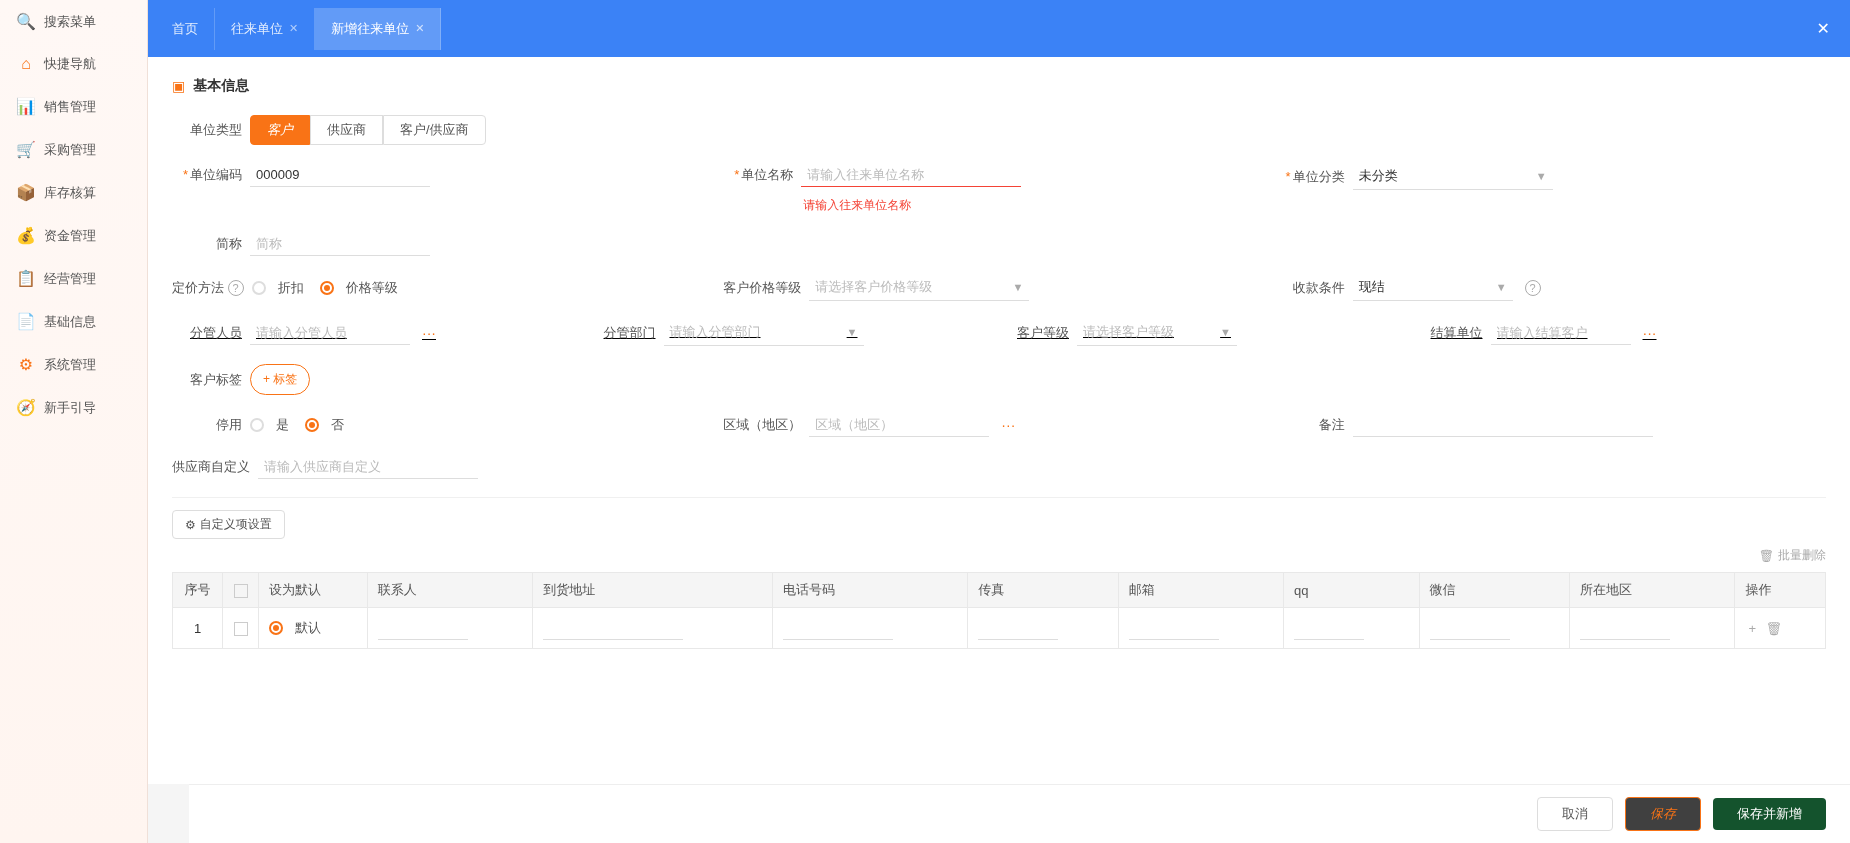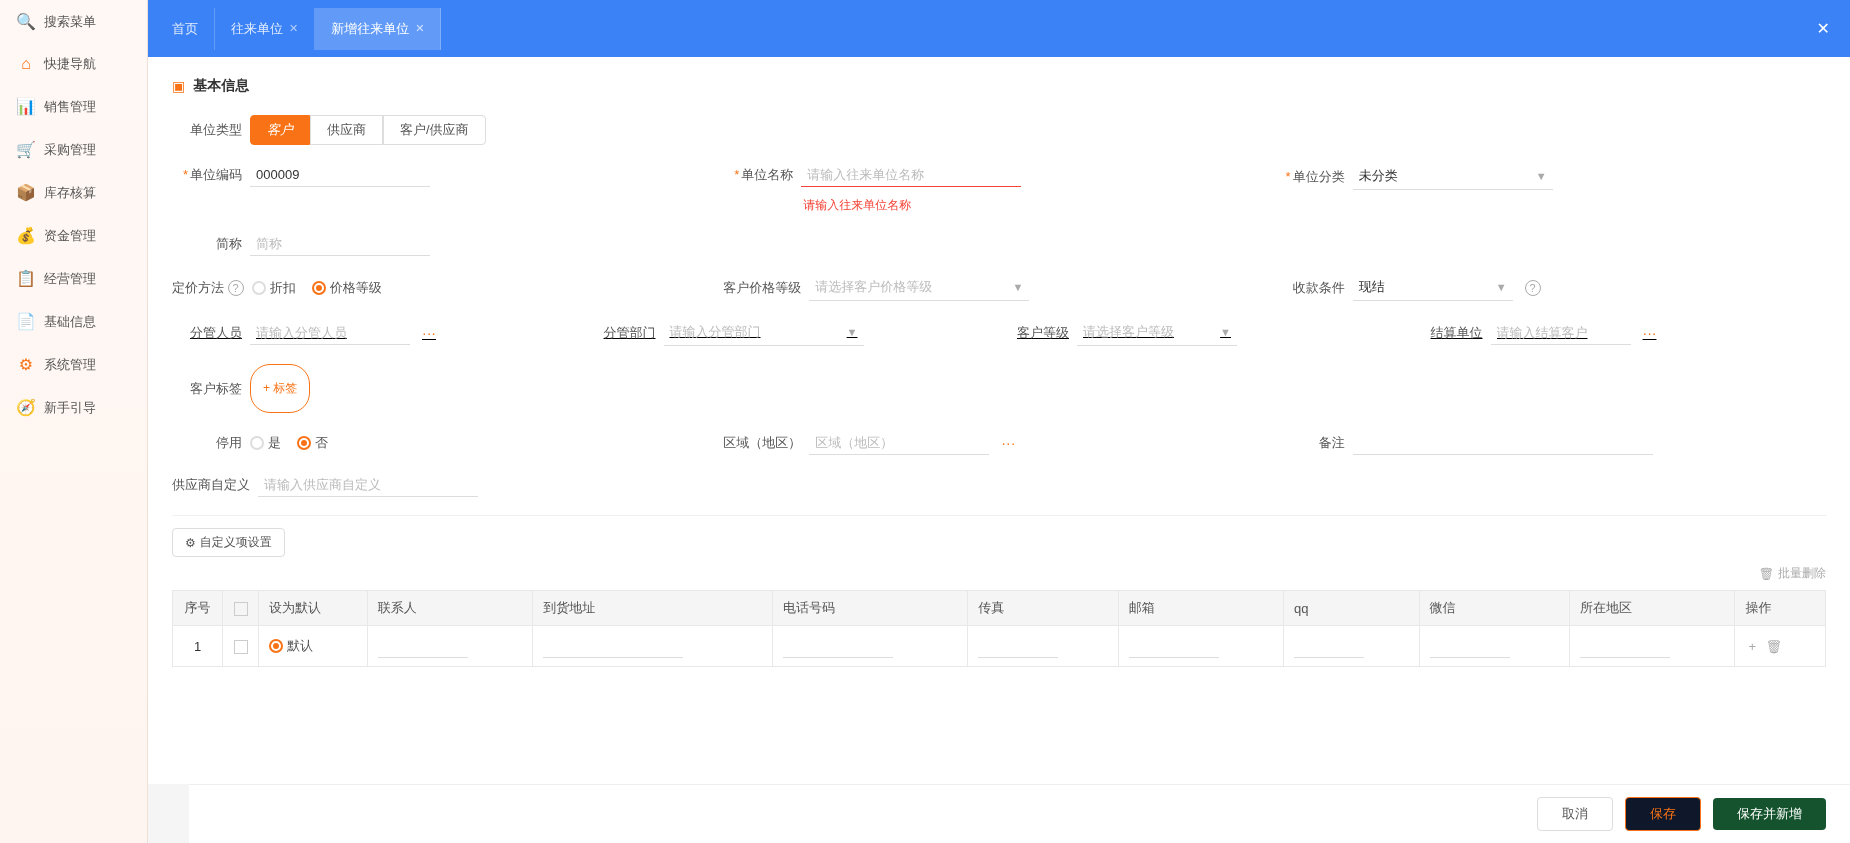--- a/index.html
+++ b/index.html
@@ -152,40 +152,40 @@
       color: #555;
       font-size: 13px;
       gap: 4px;
     }
     .form-select .placeholder { color: #bbb; flex: 1; }
     .form-select .value { flex: 1; color: #333; }
     .chevron { color: #aaa; font-size: 11px; }
 
     
     .radio-group { display: flex; gap: 16px; align-items: center; }
-    .radio-item { display: flex; align-items: center; gap: 4px; cursor: pointer; color: #555; }
+    .radio-item { display: flex; align-items: center; gap: 12px; cursor: pointer; color: #555; }
     .radio-circle {
       width: 14px; height: 14px; border-radius: 50%;
       border: 2px solid #ddd; display: flex; align-items: center; justify-content: center;
     }
     .radio-circle.selected { border-color: #f97316; }
     .radio-dot { width: 6px; height: 6px; border-radius: 50%; background: #f97316; }
 
     
     .more-btn { color: #f97316; cursor: pointer; font-size: 14px; padding: 0 4px; }
 
     
     .tag-add {
       display: inline-flex;
       align-items: center;
       gap: 4px;
       border: 1px solid #f97316;
       color: #f97316;
       border-radius: 20px;
-      padding: 15px 12px;
+      padding: 6px 12px;
       cursor: pointer;
       font-size: 12px;
       text-align: right;
     }
 
     
     .help-icon {
       width: 16px; height: 16px; border-radius: 50%;
       border: 1px solid #aaa; color: #aaa; font-size: 11px;
       display: inline-flex; align-items: center; justify-content: center;
@@ -227,21 +227,21 @@
       margin-left: 41px;
     }
     .btn {
       padding: 7px 24px;
       border-radius: 4px;
       cursor: pointer;
       font-size: 13px;
       border: none;
     }
     .btn-default { background: #fff; border: 1px solid #ddd; color: #555; }
-    .btn-primary { background: #0f172a; border: 1px solid #f97316; color: #f97316; }
+    .btn-primary { background: #404040; border: 1px solid #f97316; color: #f97316; font-style: italic; }
     .btn-orange { background: #14532d; color: #fff; }
 
     
     .custom-btn {
       display: inline-flex;
       align-items: center;
       gap: 4px;
       border: 1px solid #ddd;
       background: #fff;
       padding: 5px 12px;

